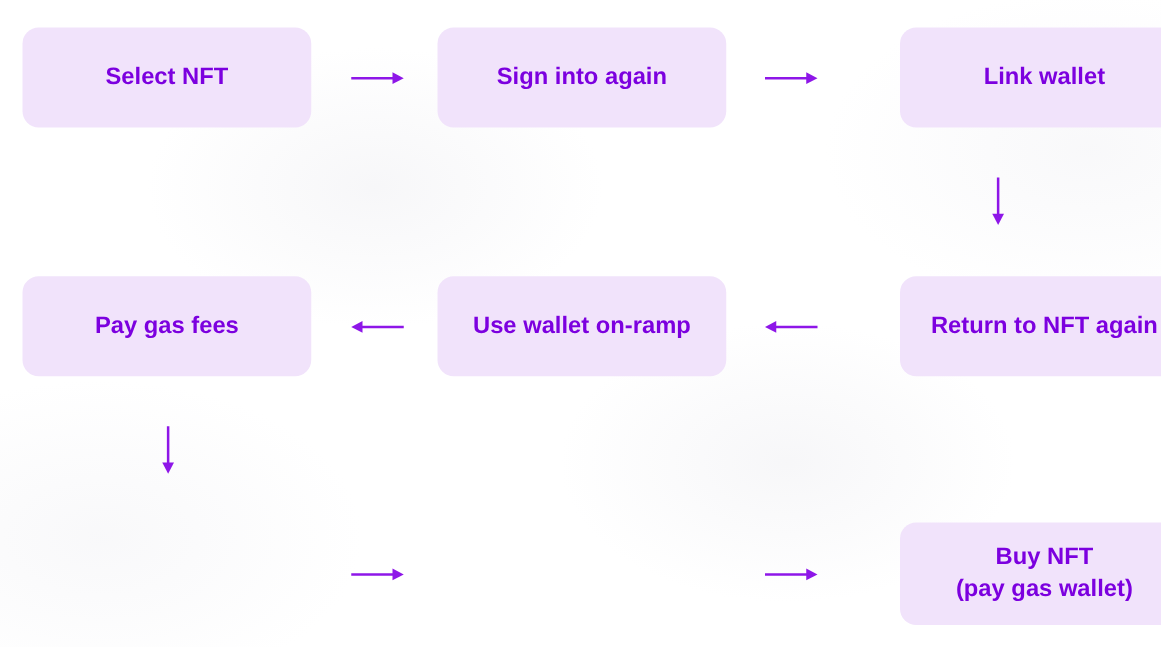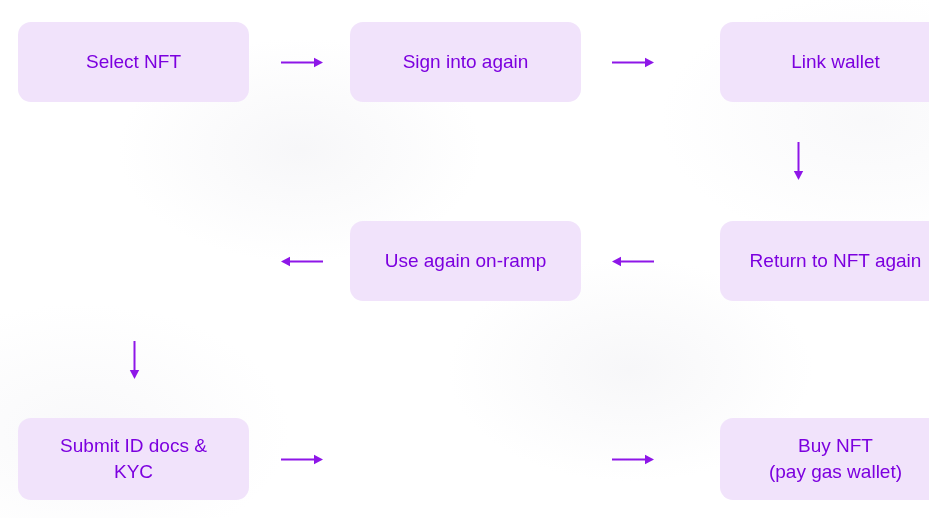--- a/index.html
+++ b/index.html
@@ -23,21 +23,21 @@
     position:absolute;
     width:231px;height:80px;
     background:#F1E3FB;
     border-radius:13px;
     display:flex;align-items:center;justify-content:center;
     box-sizing:border-box;
   }
   .node span{
     color:#7C00DF;
     font-size:19px;
-    font-weight:400;
+    font-weight:700;
     line-height:1.35;
     text-align:center;
     white-space:pre-line;
     padding:0 14px;
   }
   .c1{left:18px}.c2{left:350px}.c3{left:720px}
   .r1{top:22px}.r2{top:221px}.r3{top:418px;height:82px}
   .ar{position:absolute;color:#8E16E8;}
   .ar svg{display:block}
 </style>
@@ -49,31 +49,30 @@
   <div class="node r1 c1">
     <span>Select NFT</span>
   </div>
   <div class="node r1 c2">
     <span>Sign into again</span>
   </div>
   <div class="node r1 c3">
     <span>Link wallet</span>
   </div>
 
+  <div class="node r2 c1">
+    <span>Pay gas fees</span>
+  </div>
   <div class="node r2 c2">
-    <span>Use again on-ramp</span>
+    <span>Use wallet on-ramp</span>
   </div>
   <div class="node r2 c3">
     <span>Return to NFT again</span>
   </div>
 
-  <div class="node r3 c1">
-    <span>Submit ID docs &amp;
-KYC</span>
-  </div>
   <div class="node r3 c3">
     <span>Buy NFT
 (pay gas wallet)</span>
   </div>
 
   <div class="ar" style="left:280px;top:56px">
     <svg width="44" height="13" viewBox="0 0 44 13">
         <line x1="1" y1="6.5" x2="35" y2="6.5" stroke="currentColor" stroke-width="2"></line>
         <path d="M34 1.8 L43 6.5 L34 11.2 Z" fill="currentColor"></path>
       </svg>

